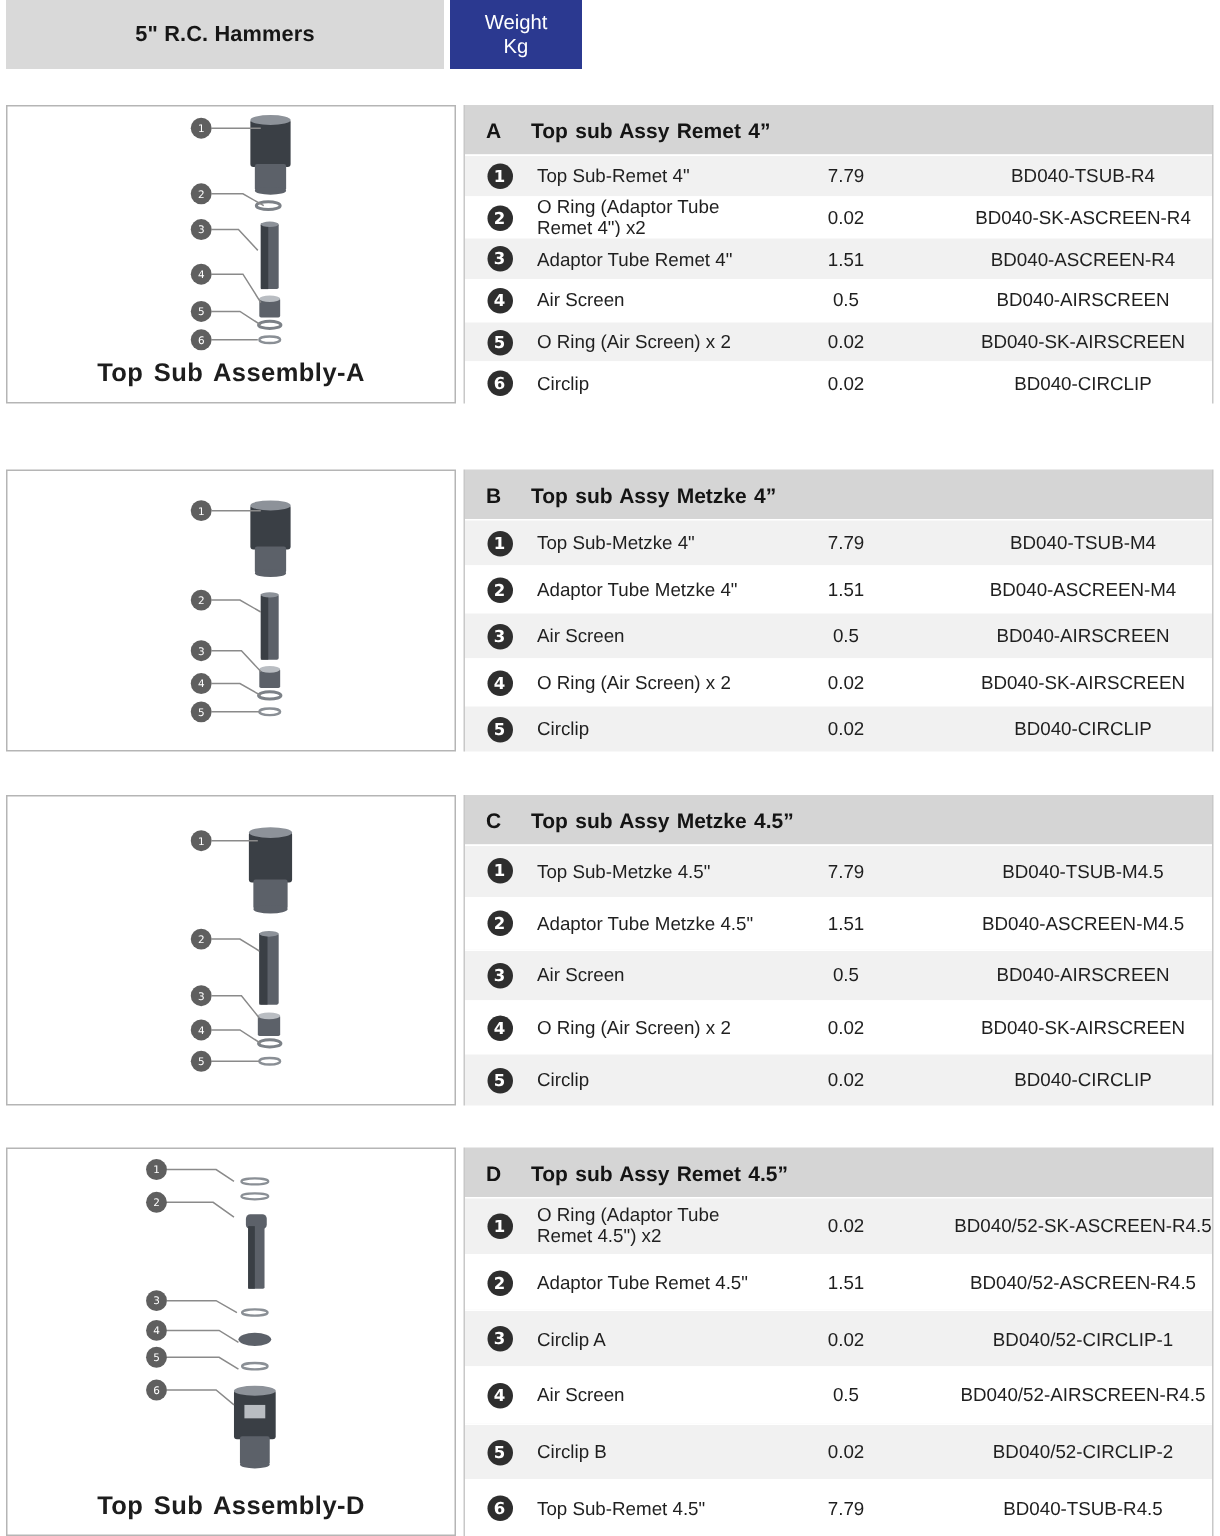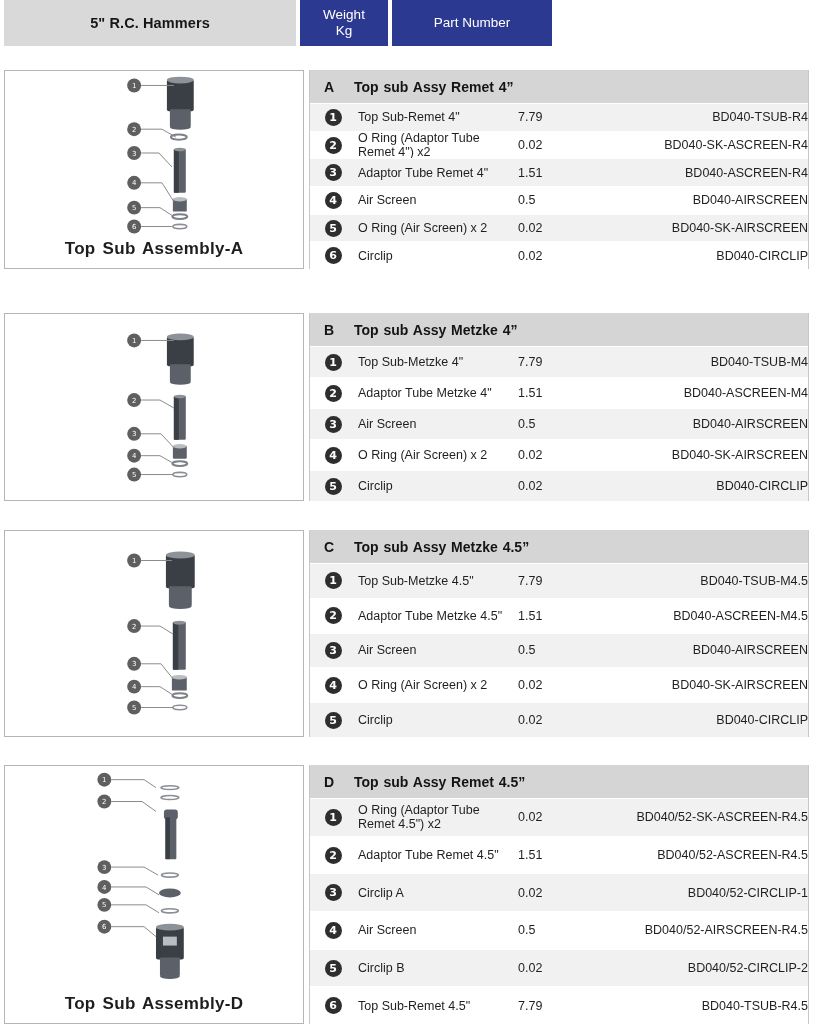--- a/index.html
+++ b/index.html
@@ -127,22 +127,22 @@
     color: #ffffff;
     font-size: 11px;
     font-weight: bold;
     display: flex;
     align-items: center;
     justify-content: center;
     line-height: 1;
     font-family: "DejaVu Sans", sans-serif;
   }
   .c-desc { flex: 1 1 auto; padding-left: 2px; }
-  .c-weight { flex: 0 0 92px; text-align: left; padding-right: 26px; }
-  .c-part { flex: 0 0 172px; text-align: right; }
+  .c-weight { flex: 0 0 92px; text-align: center; padding-right: 26px; }
+  .c-part { flex: 0 0 172px; text-align: center; }
 
   
   .mt-d { fill: #3a3f45; }
   .mt-m { fill: #5c6169; }
   .mt-l { fill: #8d9299; }
   .mt-xl { fill: #b9bdc2; }
   .lead { stroke: #8a8a8a; stroke-width: 1; fill: none; }
   .dot { fill: #5f5f5f; }
   .dot-txt { fill: #ffffff; font-size: 7px; font-family: "DejaVu Sans", sans-serif; text-anchor: middle; }
 </style>
@@ -152,21 +152,20 @@
 <div class="page">
 
   <div class="header">
     <div class="hdr-title">5" R.C. Hammers</div>
     <div class="hdr-blue hdr-weight">
       <span>
         <span>Weight</span><br>
         <span>Kg</span>
       </span>
     </div>
-    <div class="hdr-blue hdr-part">Part Number</div>
   </div>
 
   <div class="block" id="block-0" style="top:70px; height:199px;">
     <div class="fig">
       <div class="fig-art">
         <svg viewBox="0 0 300 168" preserveAspectRatio="xMidYMid meet">
 
           <rect x="163" y="8" width="27" height="32" rx="2" class="mt-d"></rect>
           <ellipse cx="176.5" cy="8.5" rx="13.5" ry="3.4" class="mt-l"></ellipse>
           <rect x="166" y="38" width="21" height="18" rx="1.5" class="mt-m"></rect>

